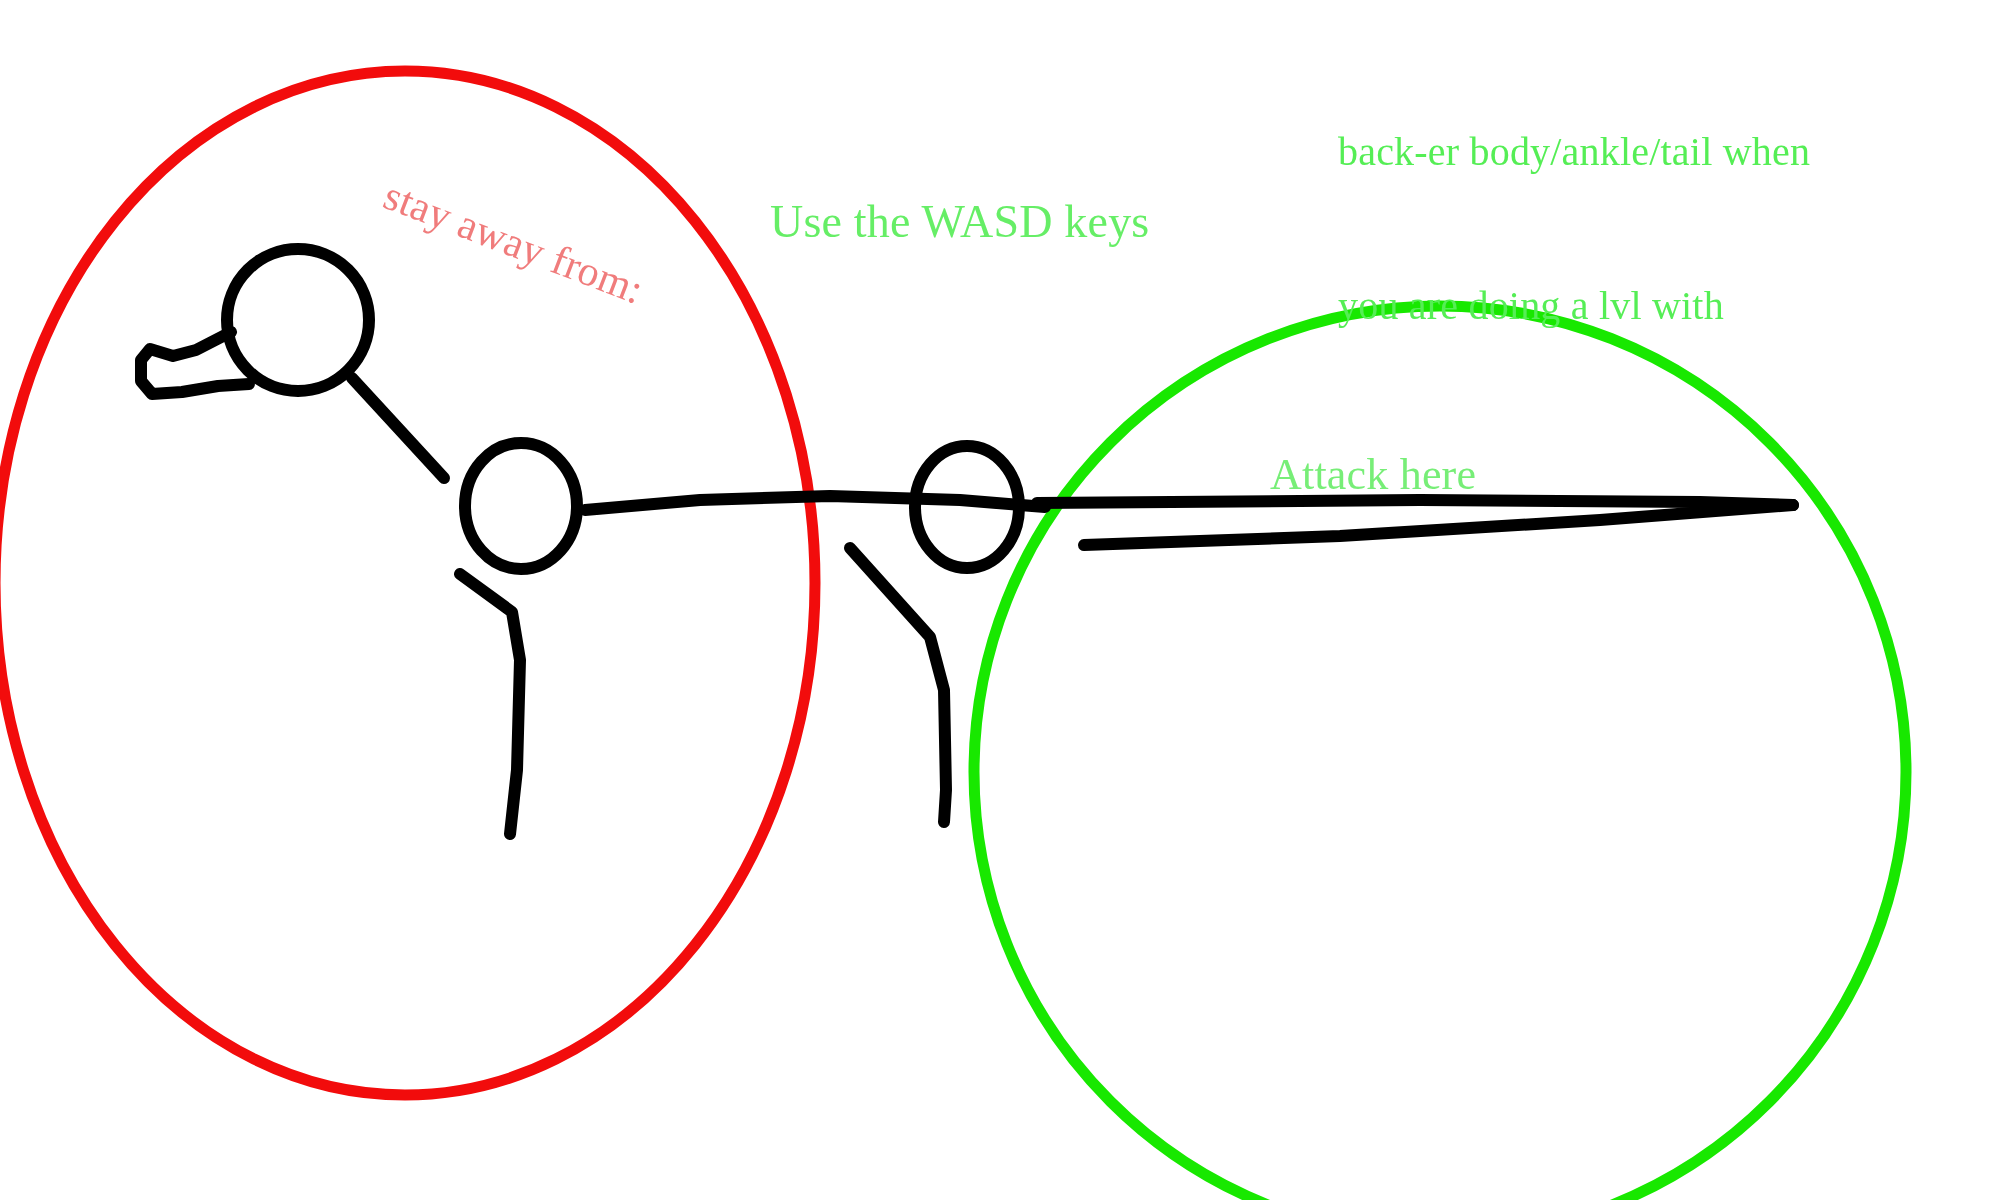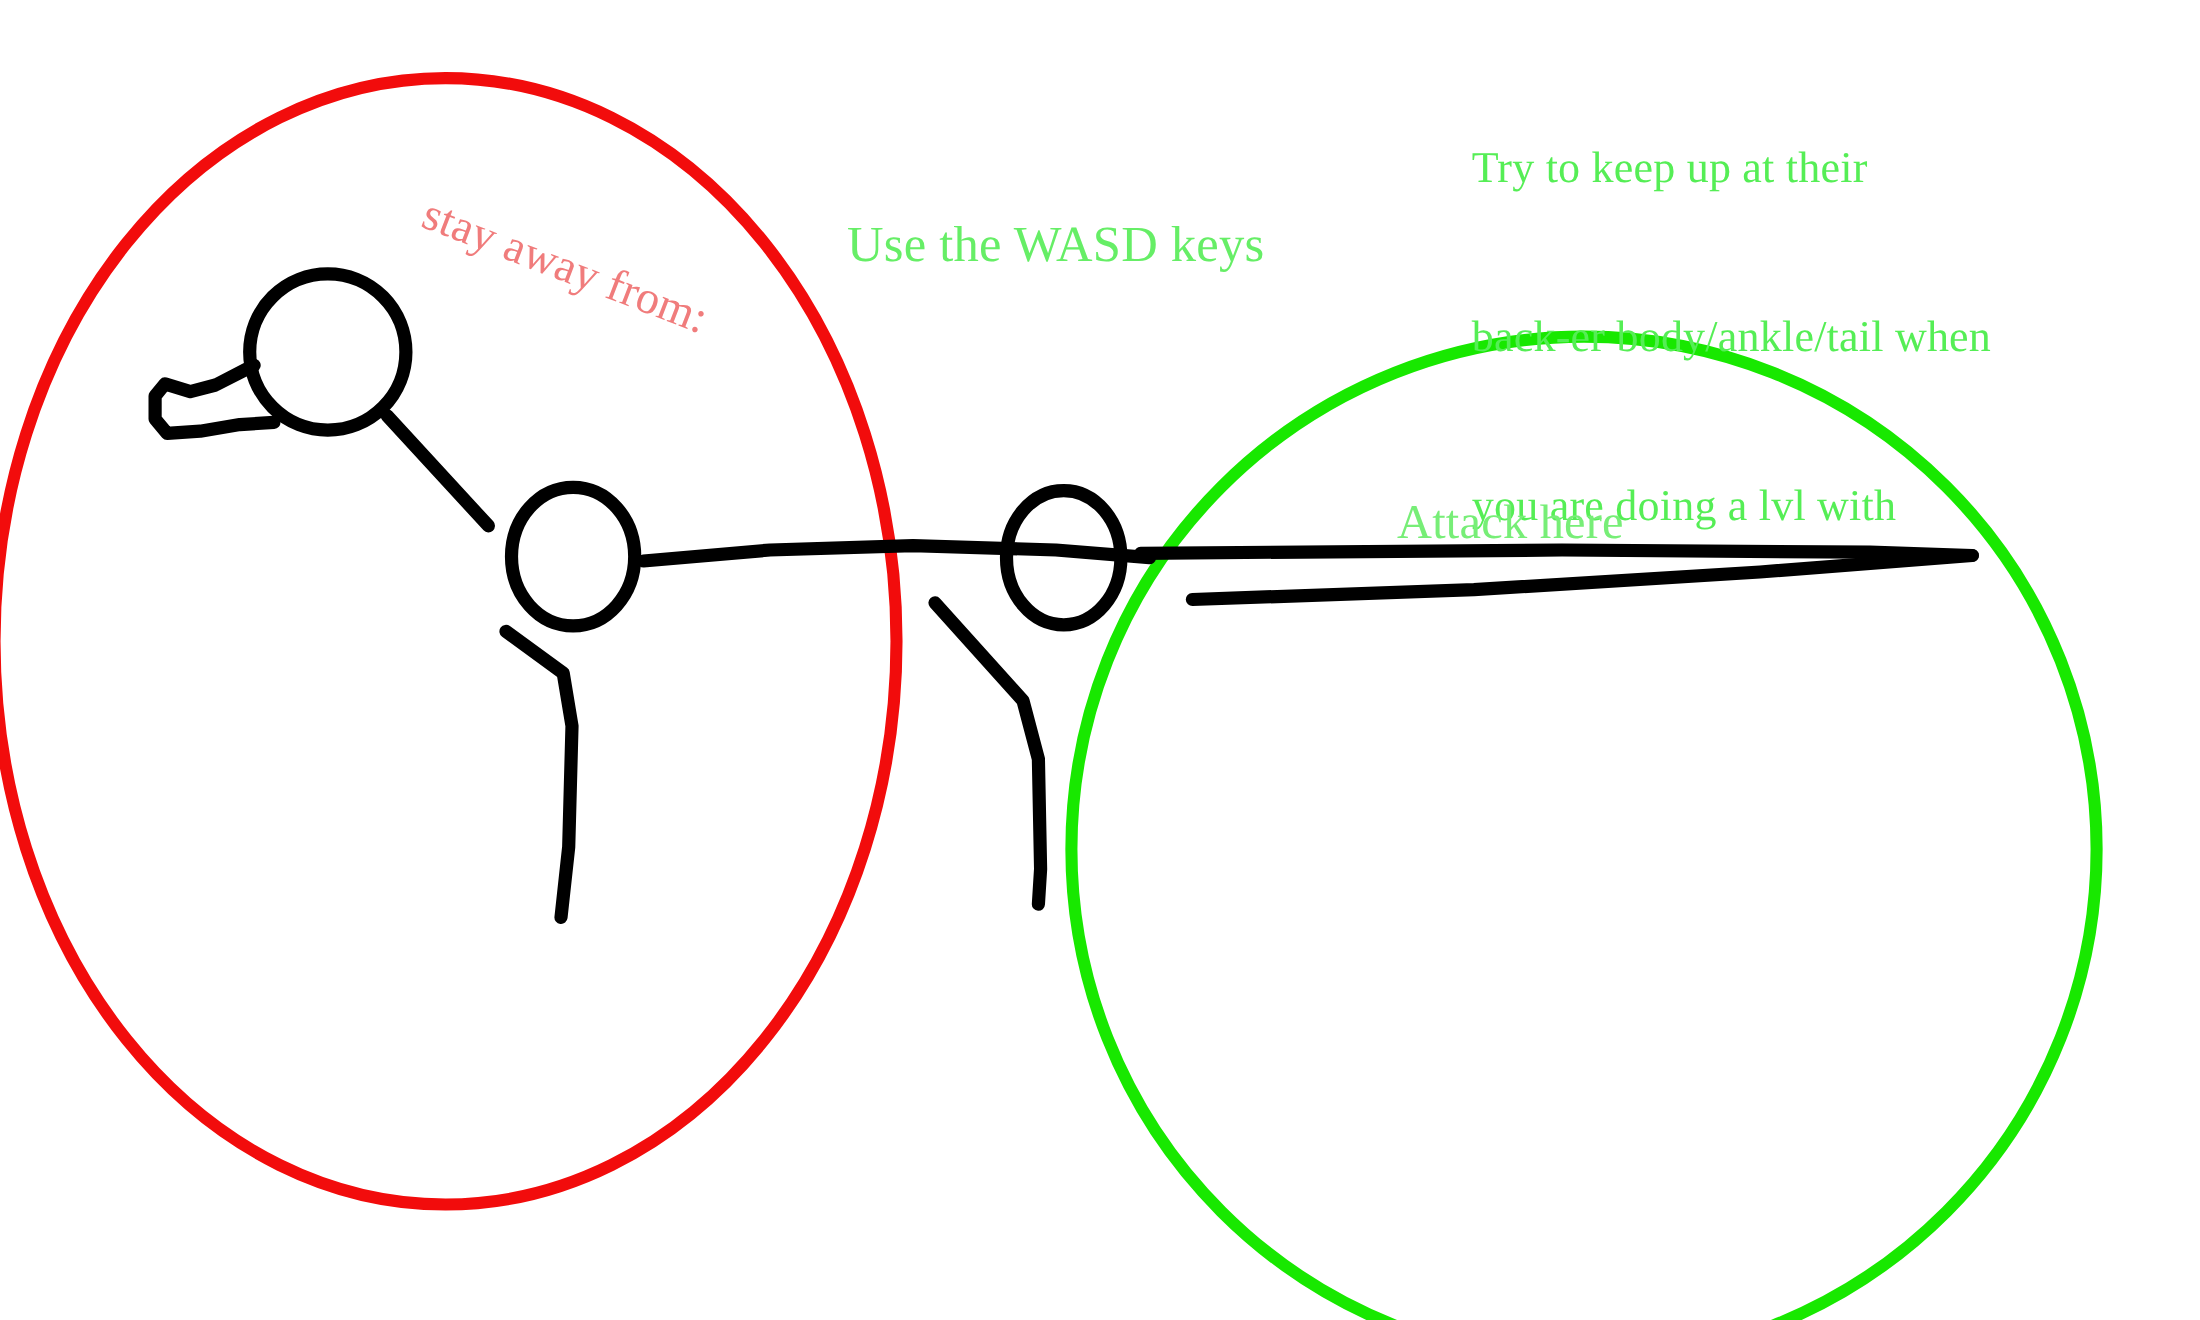--- a/index.html
+++ b/index.html
@@ -97,20 +97,19 @@
     </g>
   </svg>
 
   <div class="anno" id="note-stayaway">stay away from:</div>
 
   <div class="anno" id="note-wasd">
     <div>Use the WASD keys</div>
   </div>
 
   <div class="anno" id="note-keepup">
-    <div>Try to keep up at their</div>
     <div>back-er body/ankle/tail when</div>
     <div>you are doing a lvl with</div>
   </div>
 
   <div class="anno" id="note-attack">Attack here</div>
 
 </div>
 
 </body></html>

